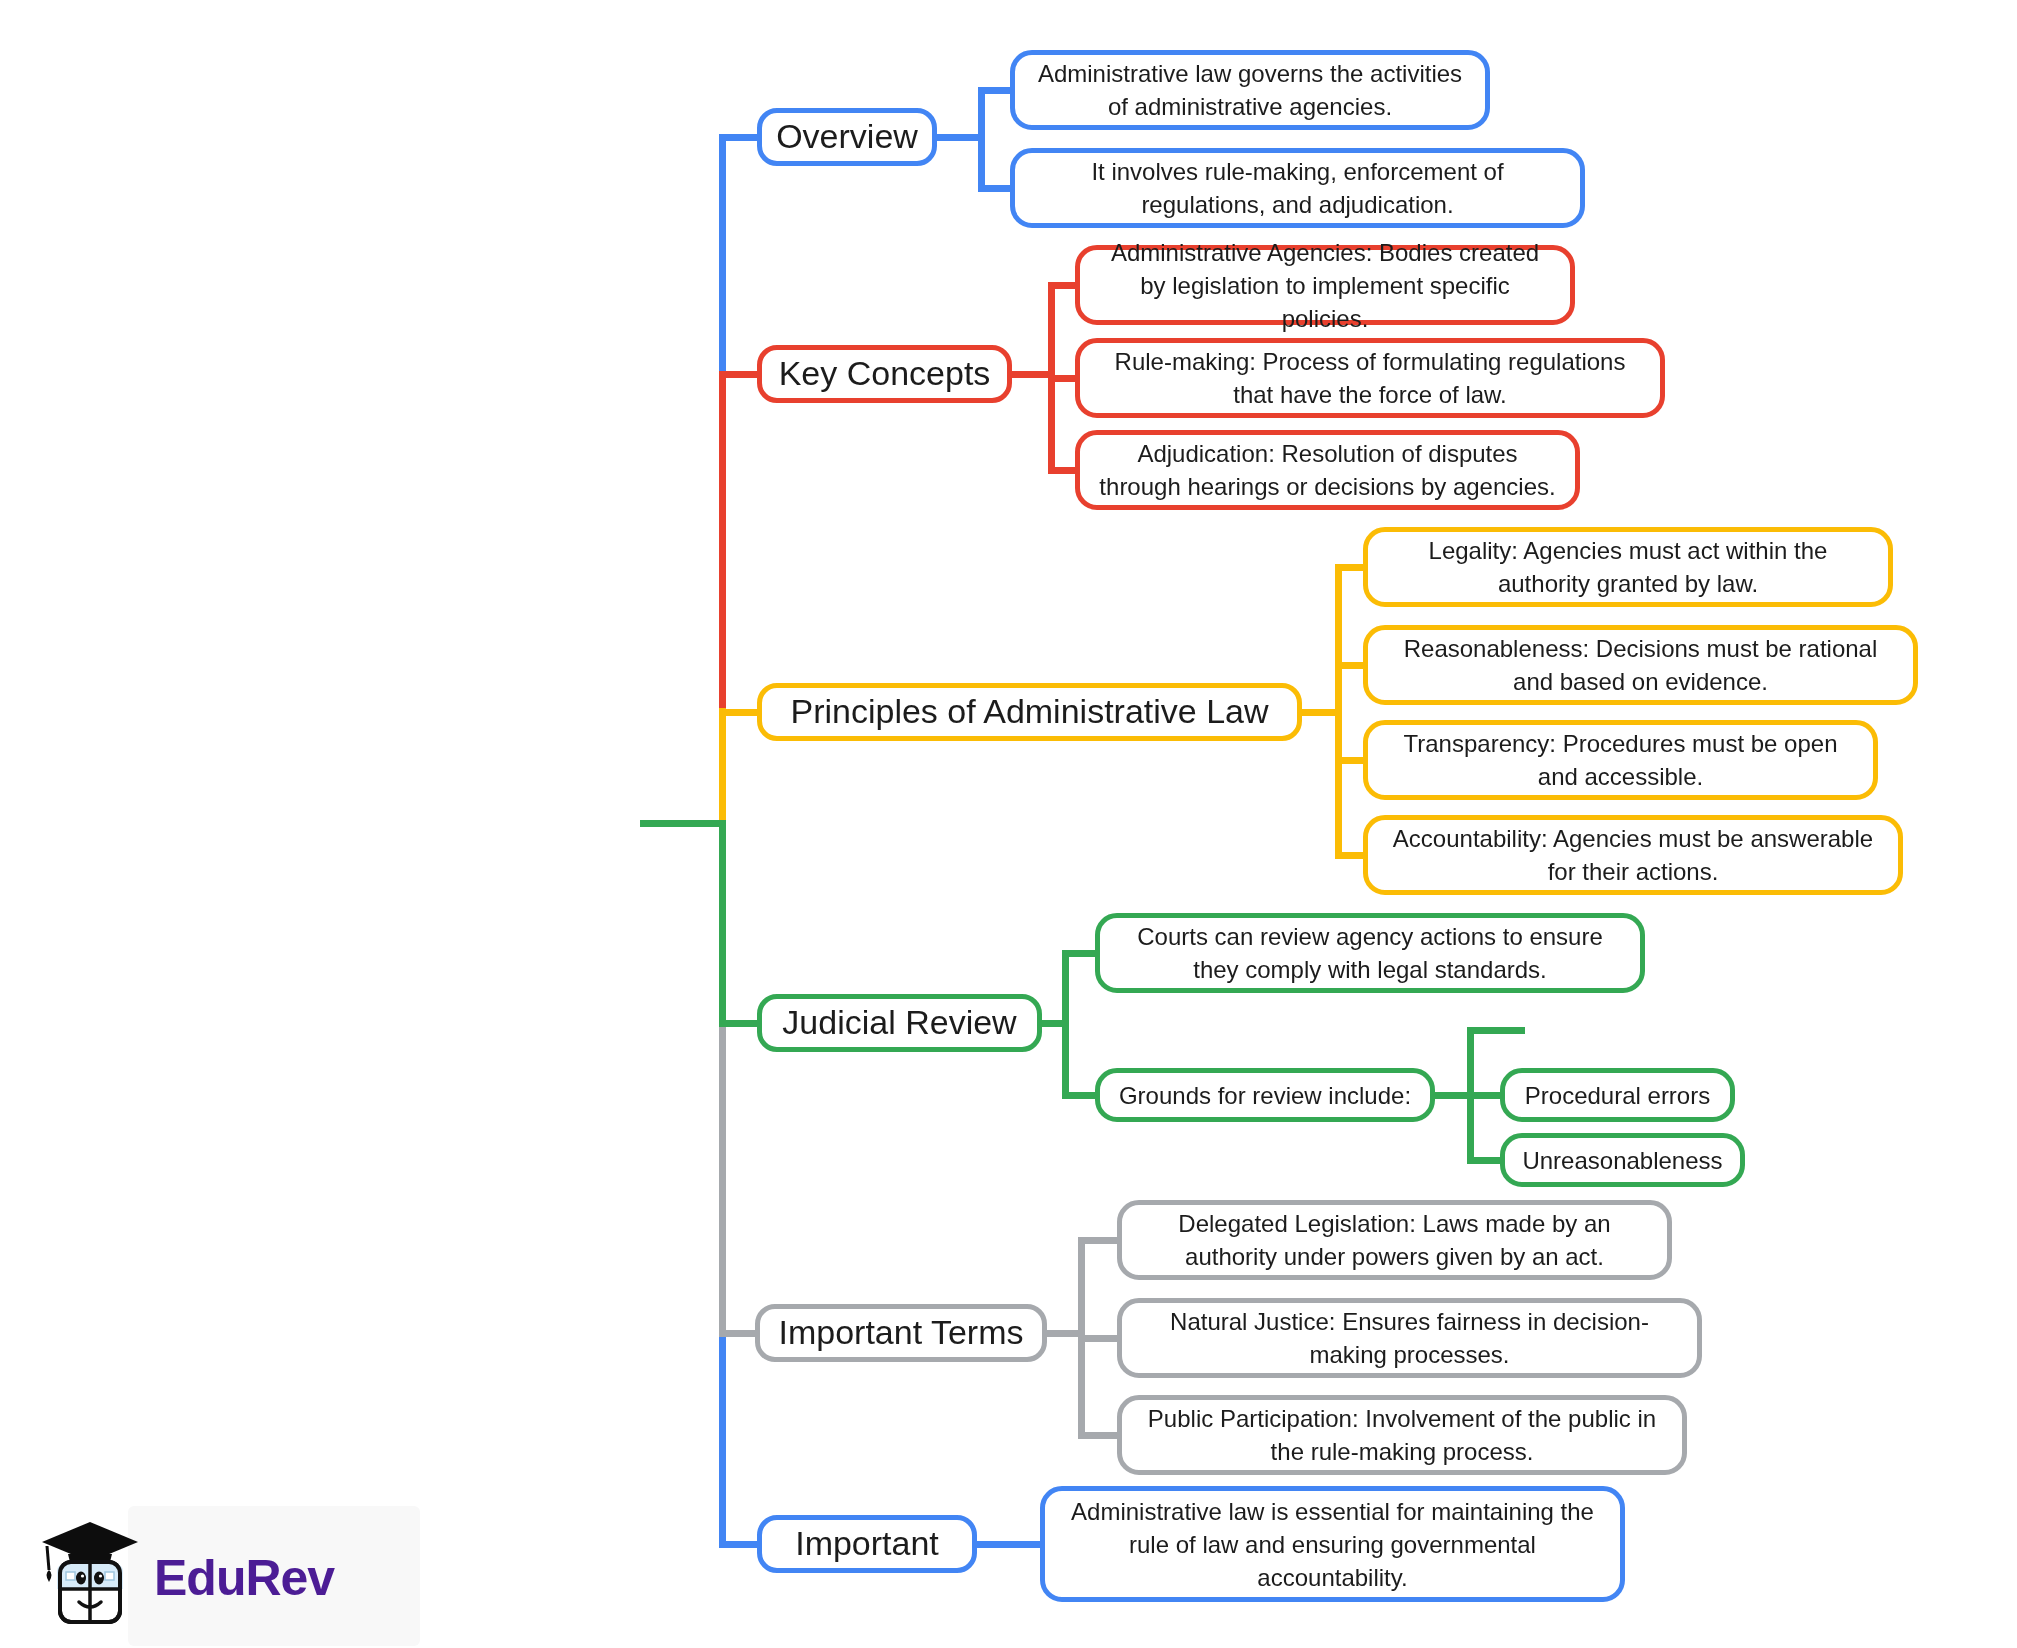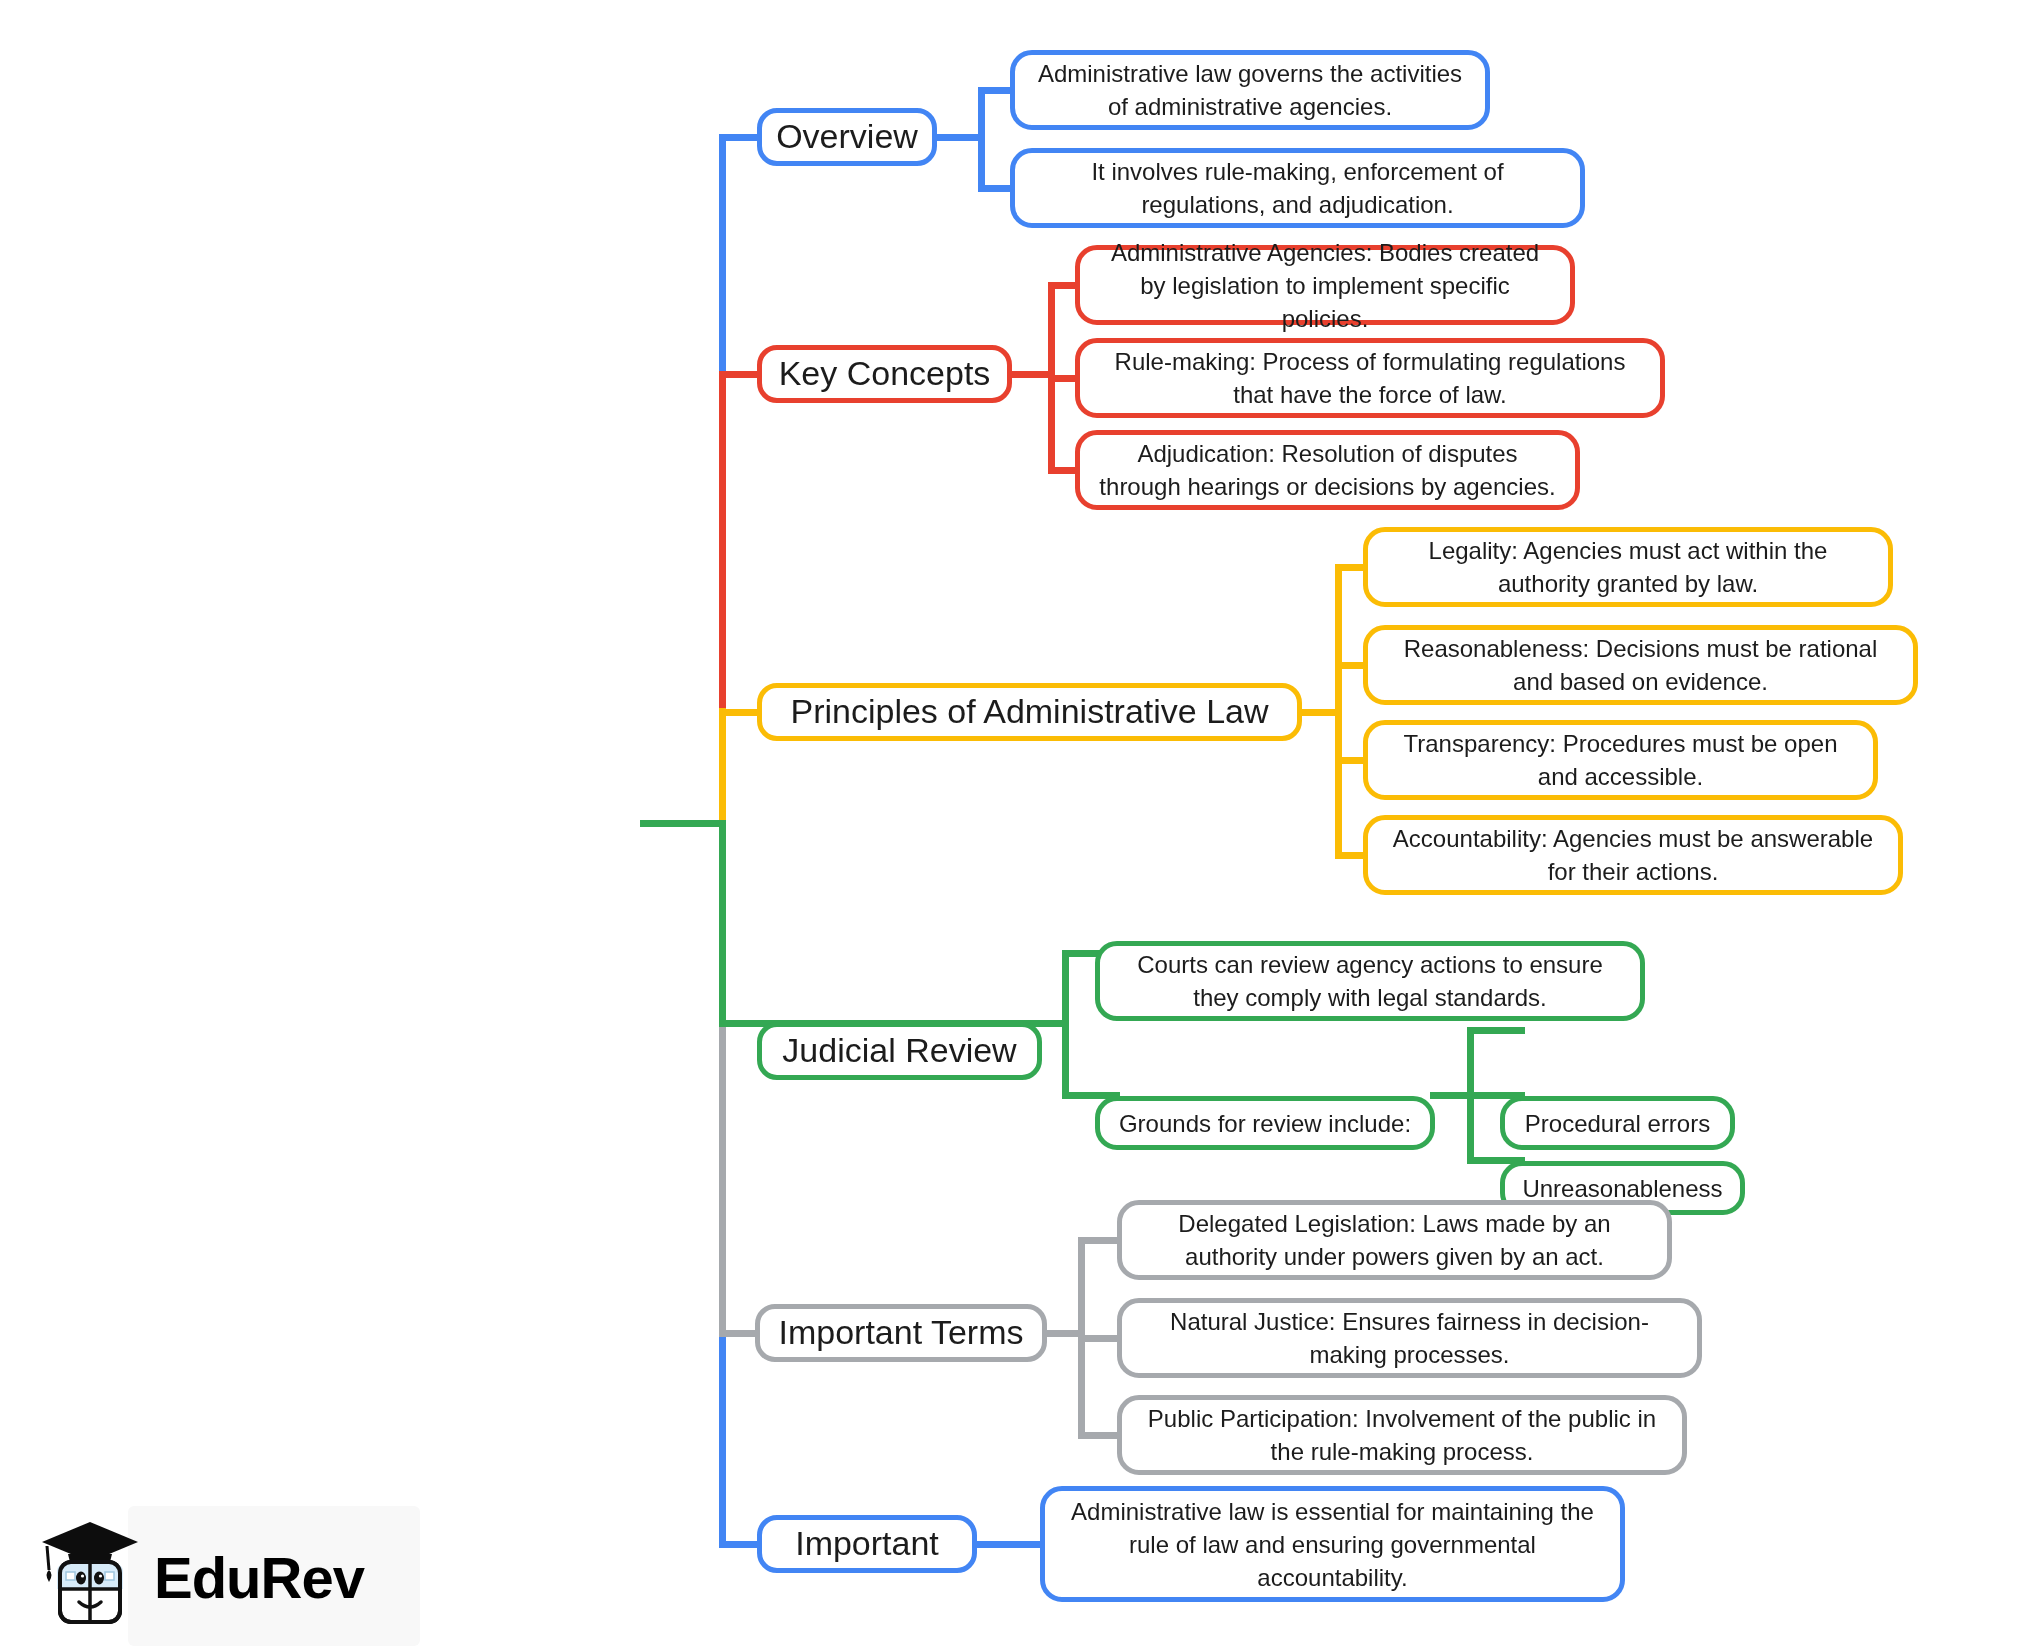--- a/index.html
+++ b/index.html
@@ -20,34 +20,34 @@
   .node{
     position:absolute;z-index:2;background:#ffffff;border:5px solid #000;
     border-radius:22px;box-sizing:border-box;display:flex;align-items:center;
     justify-content:center;text-align:center;color:#1c1c1c;font-size:24px;
     line-height:33px;padding:2px 16px;
   }
   .label{font-size:34px;line-height:1.1;white-space:nowrap;border-radius:20px;padding:0 16px;}
   .b-bl{border-color:#4285F4;padding-left:16px;}
   .b-rd{border-color:#E8402E;}
   .b-yl{border-color:#FBBC05;}
-  .b-gr{border-color:#34A853;margin-top:28px;}
+  .b-gr{border-color:#34A853;}
   .b-gy{border-color:#A6A9AD;}
   .root{
     position:absolute;z-index:2;left:98px;top:768px;width:588px;height:110px;
     background:#000000;color:#ffffff;border-radius:26px;box-sizing:border-box;
     display:flex;align-items:center;justify-content:center;text-align:center;
     font-weight:bold;font-size:33px;line-height:50px;padding:0 16px;
   }
   
   .logo-bg{position:absolute;z-index:0;left:128px;top:1506px;width:292px;height:140px;background:#f8f8f8;border-radius:6px;}
   .logo-mascot{position:absolute;z-index:2;left:38px;top:1518px;width:104px;height:118px;}
   .logo-text{
     position:absolute;z-index:2;left:154px;top:1542px;height:72px;line-height:72px;
-    font-size:58px;font-weight:bold;color:#000000;letter-spacing:-1px;
+    font-size:50px;font-weight:bold;color:#4c1d95;letter-spacing:-1px;
   }
 </style>
 </head>
 <body>
 
 <div class="canvas">
 
   <i class="vl bl" style="left:719px;top:134px;height:244px"></i>
   <i class="vl rd" style="left:719px;top:371px;height:341px"></i>
   <i class="vl yl" style="left:719px;top:708px;height:115px"></i>

